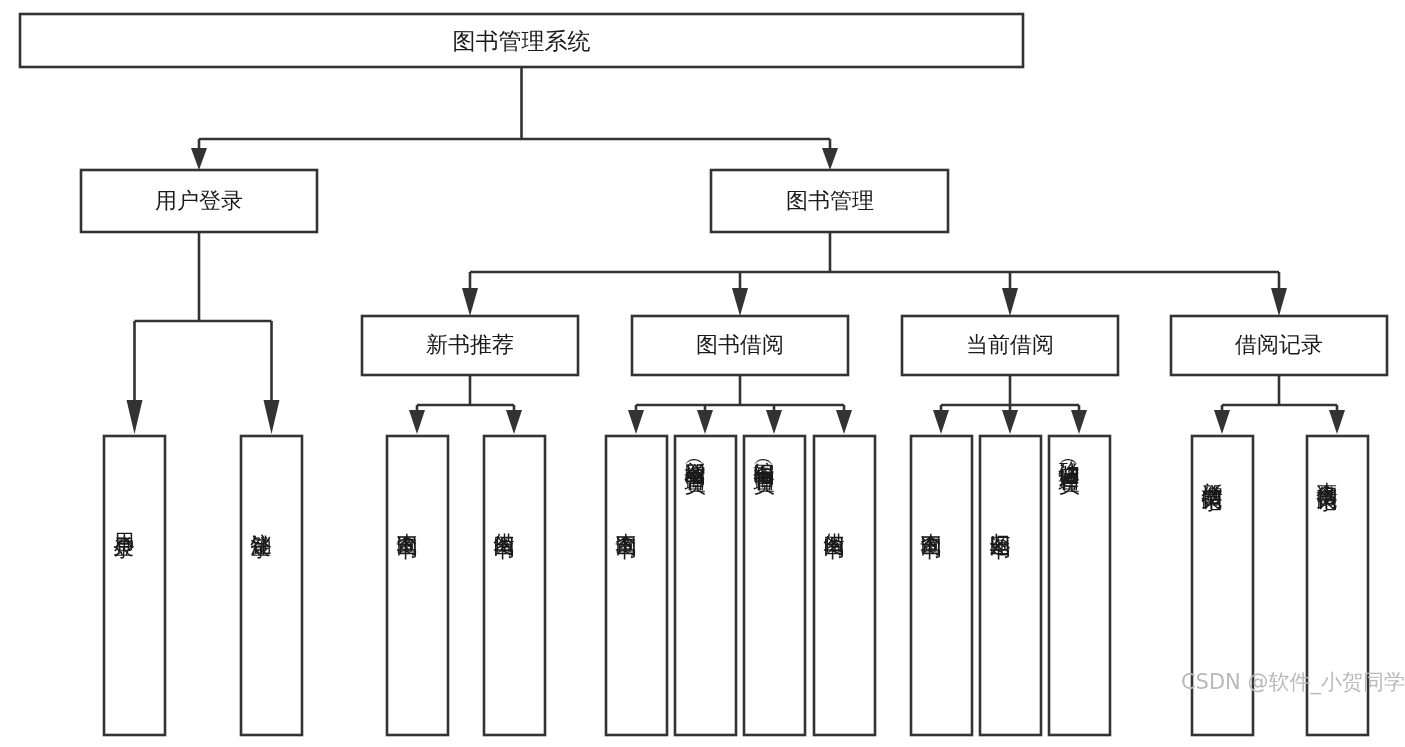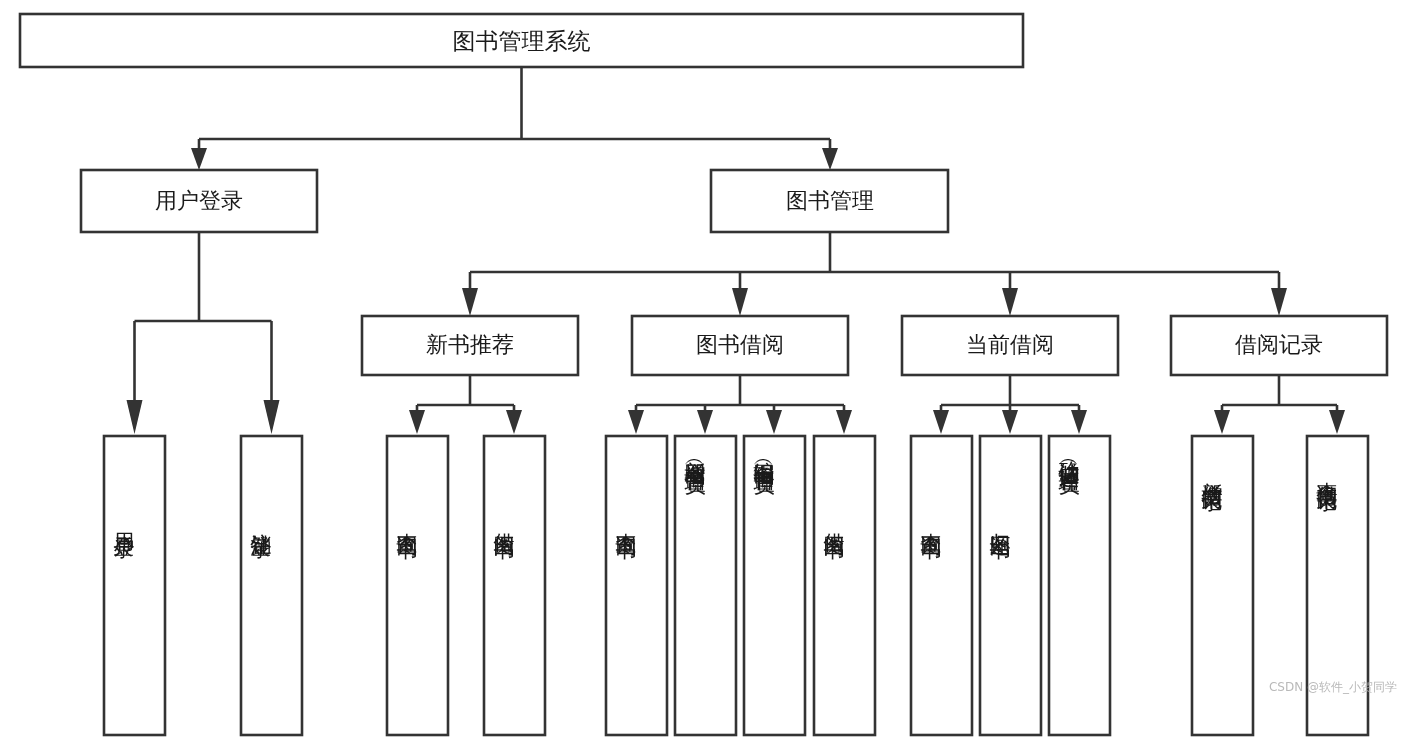--- a/index.html
+++ b/index.html
@@ -61,24 +61,24 @@
     color: #1a1a1a;
     writing-mode: vertical-rl;
     text-orientation: upright;
     letter-spacing: 2px;
     white-space: nowrap;
     text-align: left;
     pointer-events: none;
   }
   .watermark {
     position: absolute;
-    right: 8px;
+    right: 0;
     bottom: 6px;
     font-family: "DejaVu Sans", "Liberation Sans", sans-serif;
-    font-size: 12px;
+    font-size: 21px;
     color: #b9b9b9;
     white-space: nowrap;
     user-select: none;
   }
 </style>
 </head>
 <body>
 
 <div id="diagram-root">
 

